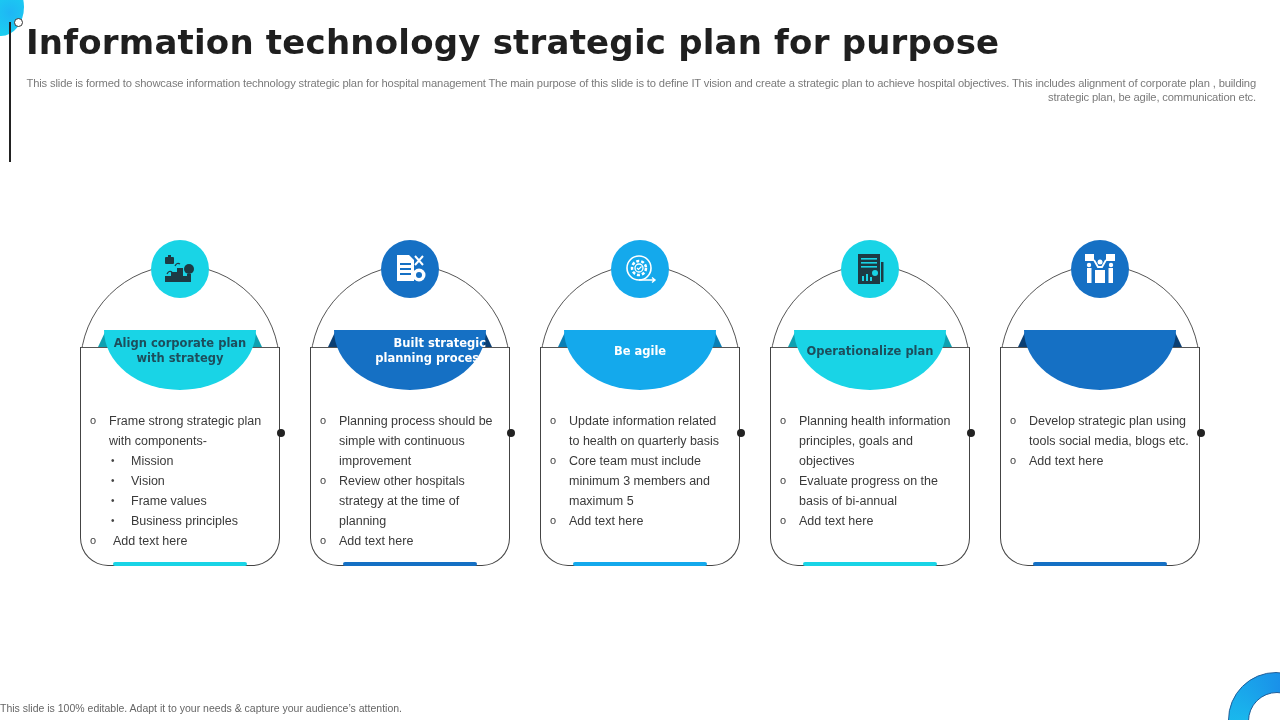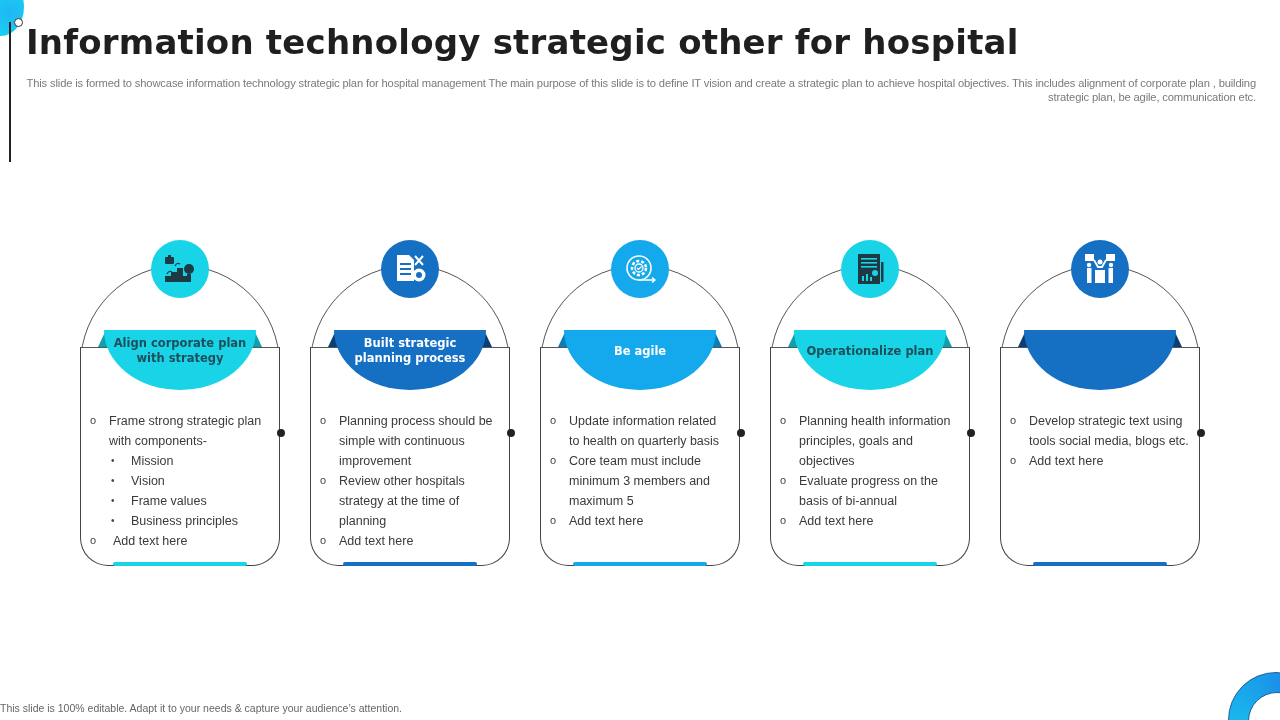--- a/index.html
+++ b/index.html
@@ -47,21 +47,21 @@
     background: conic-gradient(from 200deg, #19d4f0, #1a8be8, #19d4f0); border: 1px solid #1e5e9a; }
   .corner-ring::after { content: ""; position: absolute; left: 19px; top: 19px; width: 56px; height: 56px; border-radius: 50%; background: #fff; border: 1px solid #1e5e9a; }
 </style>
 </head>
 <body>
 
 <div class="corner-blob"></div>
 <div class="left-rule"></div>
 <div class="left-ring"></div>
 
-<h1 class="title">Information technology strategic other for hospital</h1>
+<h1 class="title">Information technology strategic plan for purpose</h1>
 <p class="subtitle">This slide is formed to showcase information technology strategic plan for hospital management The main purpose of this slide is to define IT vision and create a strategic plan to achieve hospital objectives. This includes alignment of corporate plan ,  building strategic plan, be agile, communication etc.</p>
 
 <div class="cards">
 
   <div class="card" style="left:80px; --main:#19d4e6; --dark:#0fa0b0;">
     <div class="arch"></div>
     <div class="arch-line"></div>
     <div class="box"></div>
     <div class="box-accent" style="background:#19d4e6;"></div>
     <div class="dot"></div>
@@ -104,21 +104,21 @@
         <rect x="7" y="15" width="11" height="2" fill="#1570c4"></rect>
         <rect x="7" y="20" width="11" height="2" fill="#1570c4"></rect>
         <circle cx="26" cy="22" r="6.5" fill="#ffffff"></circle>
         <circle cx="26" cy="22" r="3" fill="#1570c4"></circle>
         <path d="M22 3 L30 12 M30 3 L22 12" stroke="#ffffff" stroke-width="2"></path>
       </svg>
     </div>
     <div class="ribbon-tab-l"></div>
     <div class="ribbon-tab-r"></div>
     <div class="ribbon"></div>
-    <div class="ribbon-label" style="color:#ffffff;">Built strategic planning process</div>
+    <div class="ribbon-label" style="color:#ffffff;text-align:right;">Built strategic planning process</div>
     <ul class="bullets">
       <li>Planning process should be simple with continuous improvement</li>
       <li>Review  other hospitals strategy at the time of planning</li>
       <li>Add text here</li>
     </ul>
   </div>
 
   <div class="card" style="left:540px; --main:#14a9ec; --dark:#0b7fb5;">
     <div class="arch"></div>
     <div class="arch-line"></div>
@@ -191,20 +191,20 @@
         <rect x="26.5" y="16" width="4.5" height="15" fill="#ffffff"></rect>
         <circle cx="18" cy="10" r="2.5" fill="#ffffff"></circle>
         <path d="M12 8 L16 15 H20 L24 8" stroke="#ffffff" stroke-width="1.8" fill="none"></path>
         <rect x="13" y="18" width="10" height="13" fill="#ffffff"></rect>
       </svg>
     </div>
     <div class="ribbon-tab-l"></div>
     <div class="ribbon-tab-r"></div>
     <div class="ribbon"></div>
     <ul class="bullets">
-      <li>Develop  strategic text using tools social media, blogs etc.</li>
+      <li>Develop  strategic plan using tools social media, blogs etc.</li>
       <li>Add text here</li>
     </ul>
   </div>
 </div>
 
 <div class="footer">This slide is 100% editable.  Adapt it to your needs &amp; capture your audience’s attention.</div>
 <div class="corner-ring"></div>
 
 </body></html>

